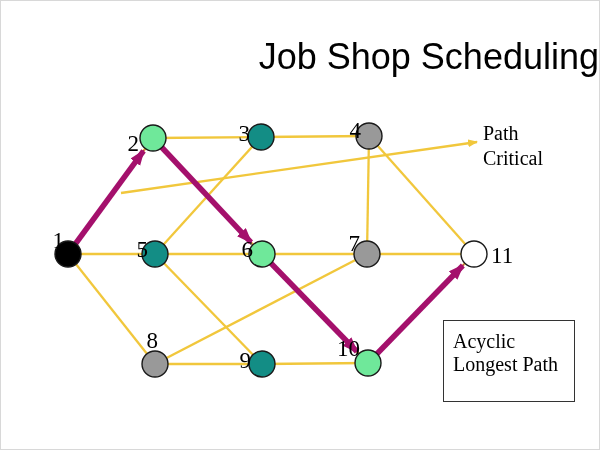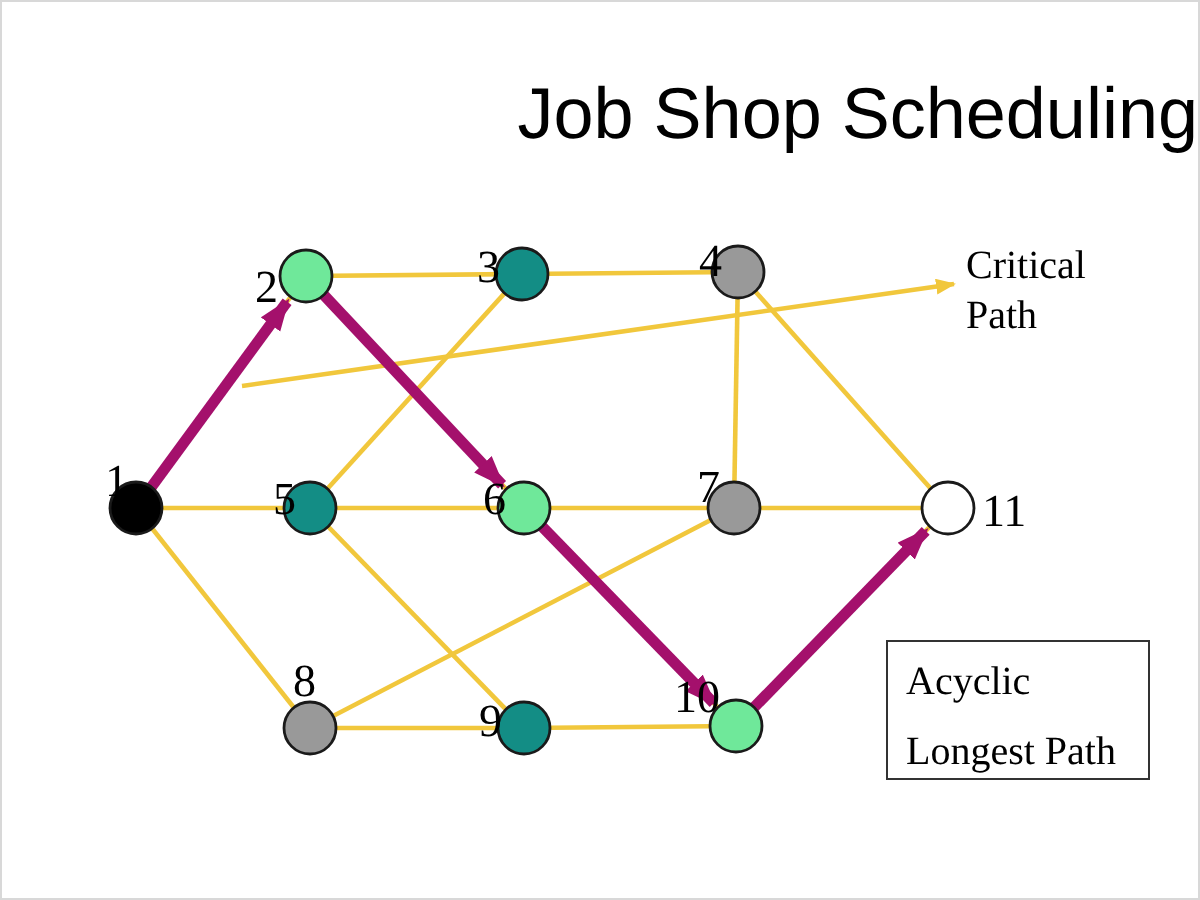--- a/index.html
+++ b/index.html
@@ -43,27 +43,27 @@
     color: #000000;
     white-space: nowrap;
   }
   .acyclic-box {
     position: absolute;
     left: 442px;
     top: 319px;
     width: 121px;
     height: 59px;
     border: 1px solid #333333;
-    padding: 9px 0 0 9px;
+    padding: 9px 0 12px 9px;
     font-size: 20px;
     line-height: 23px;
     color: #000000;
     white-space: nowrap;
   }
-  .acyclic-box .al2 { margin-top: 12px; }
+  .acyclic-box .al2 { }
 </style>
 </head>
 <body>
 
 <div class="slide" style="--edge: #f1c73c; --critical: #a4106c; --outline: #1a1a1a;">
 
   <h1 class="title">Job Shop Scheduling</h1>
 
   <svg id="graph-svg" width="600" height="450" viewBox="0 0 600 450">
     <defs>
@@ -123,22 +123,22 @@
         <text x="252" y="256" text-anchor="end" class="node-label">6</text>
         <text x="359" y="250" text-anchor="end" class="node-label">7</text>
         <text x="157" y="347" text-anchor="end" class="node-label">8</text>
         <text x="250" y="367" text-anchor="end" class="node-label">9</text>
         <text x="359" y="355" text-anchor="end" class="node-label">10</text>
         <text x="490" y="262" text-anchor="start" class="node-label">11</text>
       </g>
   </svg>
 
   <div class="cp-label">
+    <div>Path</div>
     <div>Critical</div>
-    <div>Path</div>
   </div>
 
   <div class="acyclic-box">
     <div class="al1">Acyclic</div>
     <div class="al2">Longest Path</div>
   </div>
 
 </div>
 
 </body></html>

